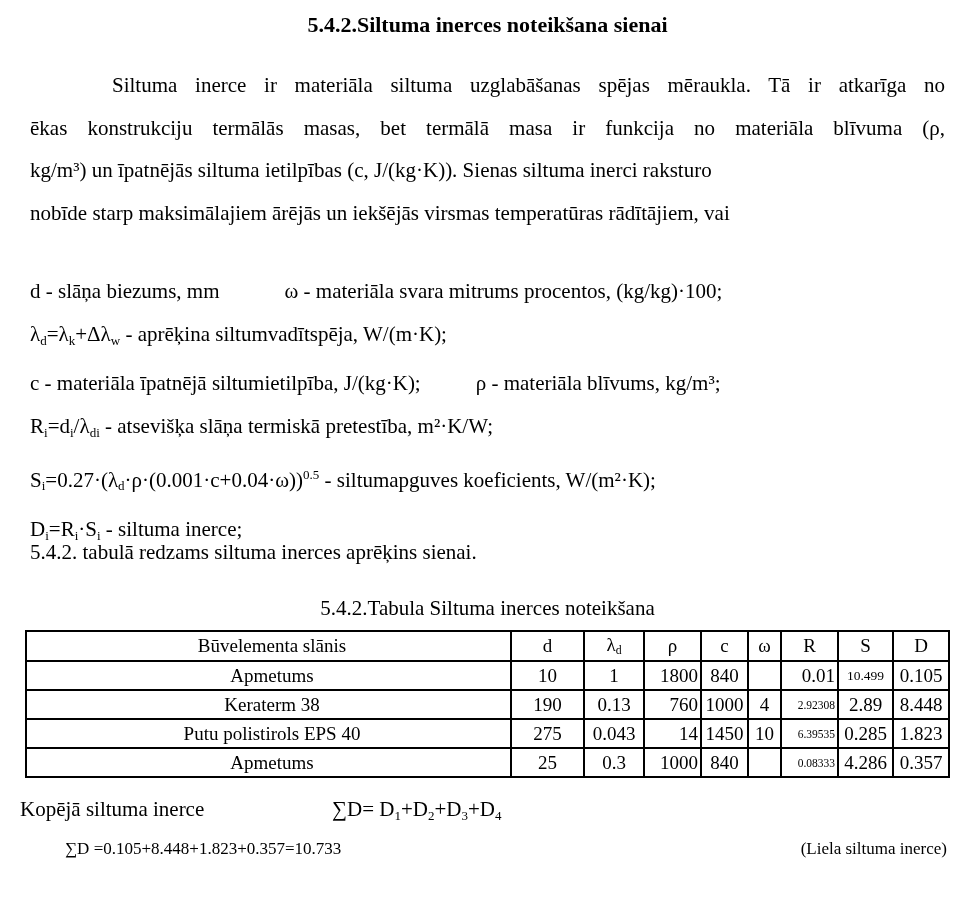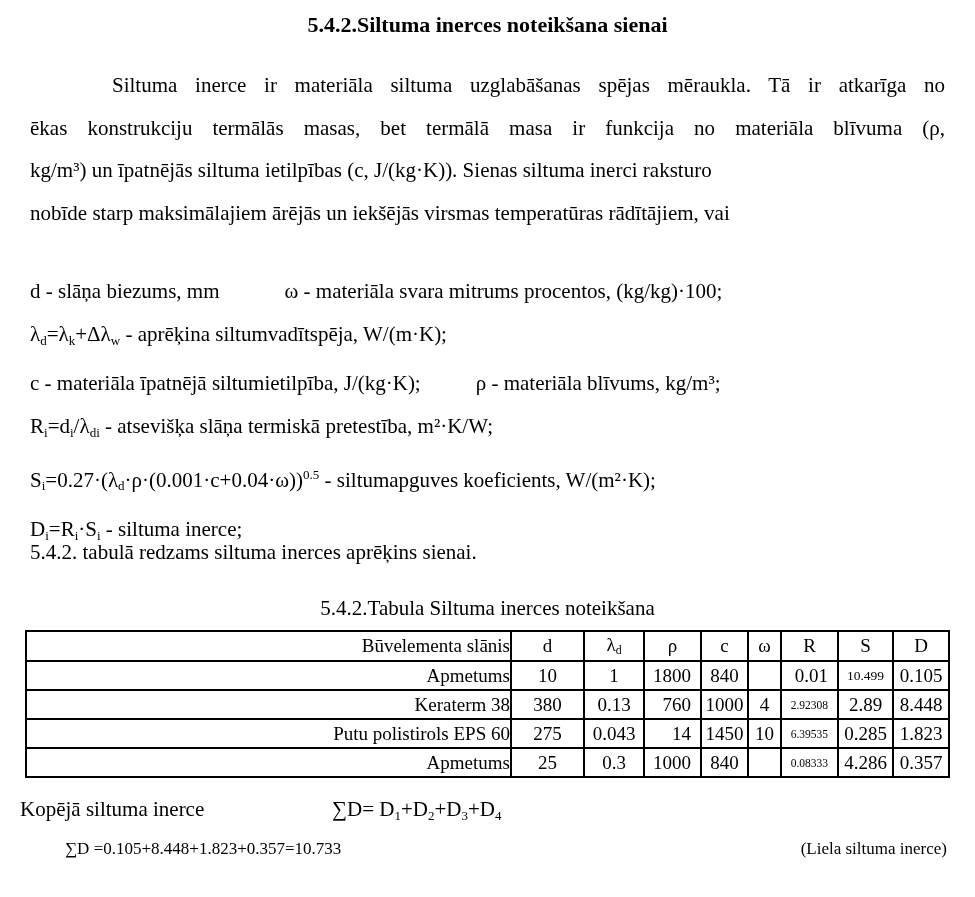--- a/index.html
+++ b/index.html
@@ -23,23 +23,23 @@
   .gap{display:inline-block;height:1px;}
   
   #tintro{top:540px;left:30px;font-size:21px;}
   #tcaption{top:596px;left:0;width:975px;text-align:center;font-size:21px;}
   
   #tblwrap{top:630px;left:25px;}
   table{border-collapse:collapse;table-layout:fixed;width:923px;}
   th,td{border:2px solid #000;font-weight:normal;font-size:19px;height:27px;
         overflow:hidden;white-space:nowrap;padding:0;}
   th{height:28px;}
-  .al-l{text-align:right;padding-left:7px;}
+  .al-l{text-align:center;padding-left:7px;}
   .al-c{text-align:center;}
-  .al-r{text-align:right;padding-right:9px;}
+  .al-r{text-align:right;padding-right:2px;}
   .num-sm{font-size:13.5px;}
   .num-xs{font-size:11.5px;}
   
   #sum1{top:797px;left:20px;right:28px;font-size:21px;height:43px;}
   #sum1 .formula{position:absolute;left:312px;top:0;}
   #sum2{top:839px;left:30px;right:28px;font-size:17px;height:43px;}
   #sum2 .sumline{position:absolute;left:35px;top:0;}
   #sum2 .note{position:absolute;right:0;top:0;}
 </style>
 </head>
@@ -100,31 +100,31 @@
           <td class="al-c">1</td>
           <td class="al-r">1800</td>
           <td class="al-c">840</td>
           <td class="al-c"></td>
           <td class="al-r">0.01</td>
           <td class="al-c num-sm">10.499</td>
           <td class="al-c">0.105</td>
         </tr>
         <tr>
           <td class="al-l">Keraterm 38</td>
-          <td class="al-c">380</td>
+          <td class="al-c">190</td>
           <td class="al-c">0.13</td>
           <td class="al-r">760</td>
           <td class="al-c">1000</td>
           <td class="al-c">4</td>
           <td class="al-r num-xs">2.92308</td>
           <td class="al-c">2.89</td>
           <td class="al-c">8.448</td>
         </tr>
         <tr>
-          <td class="al-l">Putu polistirols EPS 60</td>
+          <td class="al-l">Putu polistirols EPS 40</td>
           <td class="al-c">275</td>
           <td class="al-c">0.043</td>
           <td class="al-r">14</td>
           <td class="al-c">1450</td>
           <td class="al-c">10</td>
           <td class="al-r num-xs">6.39535</td>
           <td class="al-c">0.285</td>
           <td class="al-c">1.823</td>
         </tr>
         <tr>

